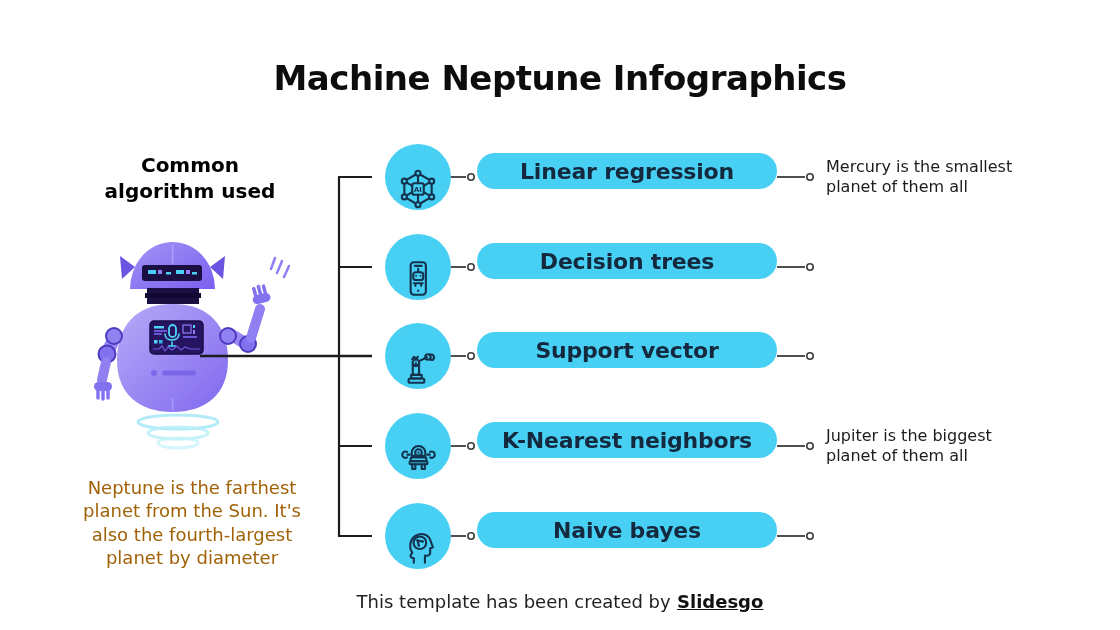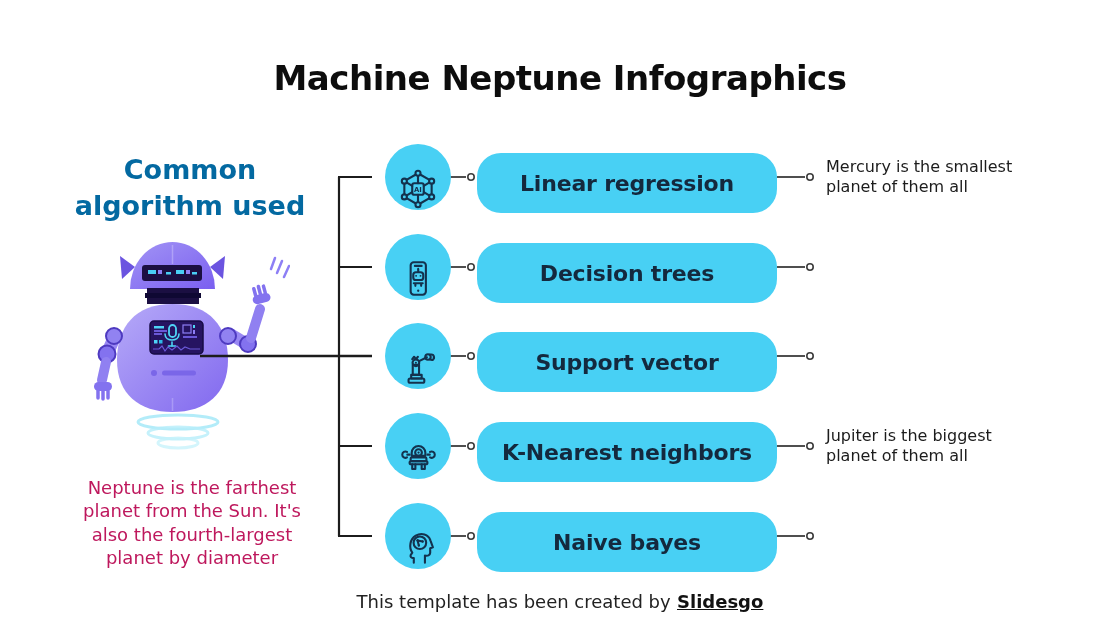--- a/index.html
+++ b/index.html
@@ -6,36 +6,36 @@
   .canvas{
     position:relative;width:1120px;height:630px;background:#ffffff;overflow:hidden;
     font-family:"DejaVu Sans","Liberation Sans",sans-serif;color:#111;
   }
   .title{
     position:absolute;top:58px;left:0;right:0;text-align:center;
     font-size:34px;font-weight:bold;letter-spacing:-.5px;color:#0d0d0d;
   }
   .left-heading{
     position:absolute;top:152px;left:40px;width:300px;text-align:center;
-    font-size:27px;font-weight:bold;line-height:1.32;color:#0369a1;white-space:pre-line;
+    font-size:20px;font-weight:bold;line-height:1.32;color:#000000;white-space:pre-line;
   }
   .left-note{
     position:absolute;top:476px;left:32px;width:320px;text-align:center;
-    font-size:18px;font-weight:500;line-height:1.3;color:#be185d;white-space:pre-line;
+    font-size:18px;font-weight:500;line-height:1.3;color:#a16207;white-space:pre-line;
   }
   .robot{position:absolute;left:90px;top:232px;width:200px;height:240px;z-index:1;}
   .overlay{position:absolute;left:0;top:0;z-index:2;pointer-events:none;}
   .row{position:absolute;left:369px;height:66px;width:751px;z-index:3;}
   .row1{top:144px}.row2{top:234px}.row3{top:323px}.row4{top:413px}.row5{top:503px}
   .icon-circle{
     position:absolute;left:16px;top:0;width:66px;height:66px;border-radius:50%;
     background:#48d0f4;display:flex;align-items:flex-end;justify-content:center;
   }
   .pill{
-    position:absolute;left:108px;top:9px;width:300px;height:60px;border-radius:24px;
+    position:absolute;left:108px;top:9px;width:300px;height:36px;border-radius:24px;
     background:#48d0f4;display:flex;align-items:center;justify-content:center;
   }
   .pill-label{
     font-size:22px;font-weight:bold;color:#14293e;white-space:nowrap;letter-spacing:-.2px;
   }
   .desc{
     position:absolute;left:457px;top:0;height:66px;width:280px;
     display:flex;align-items:center;
   }
   .desc-text{

